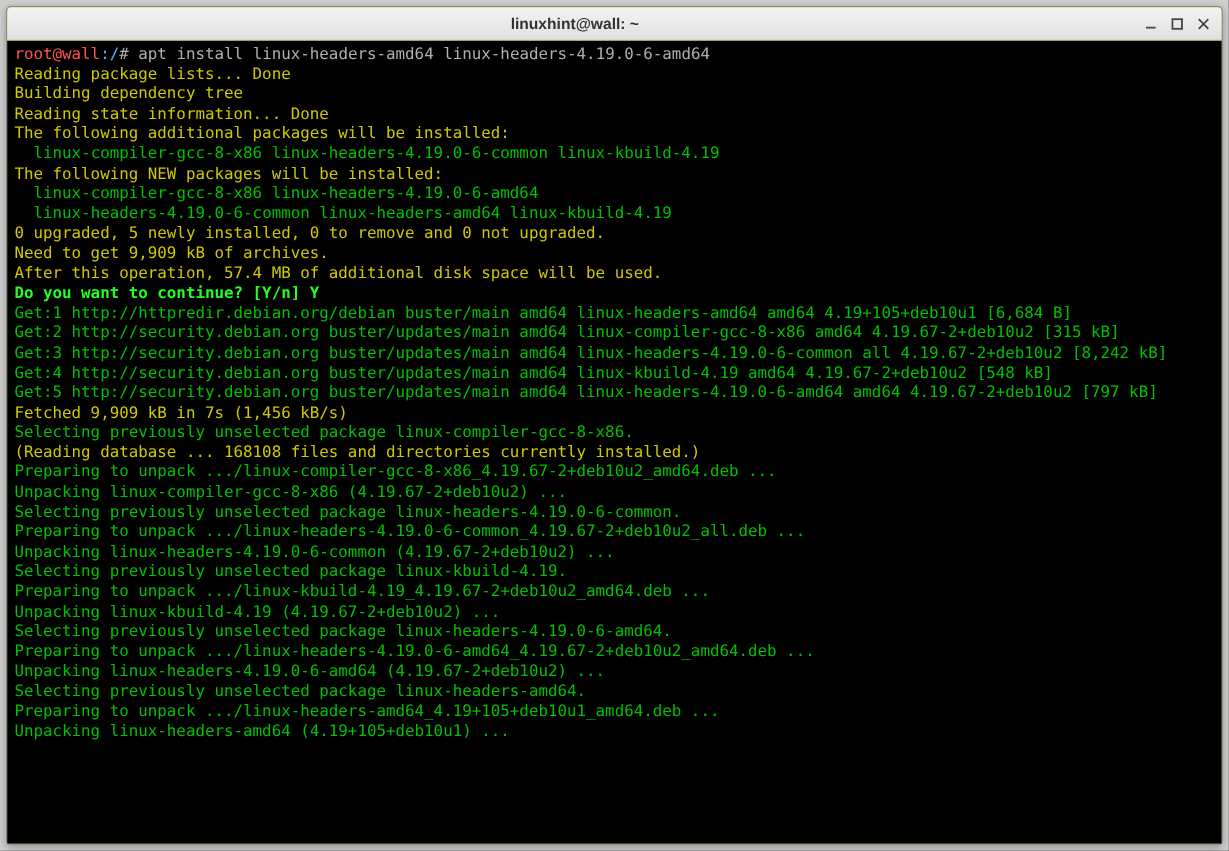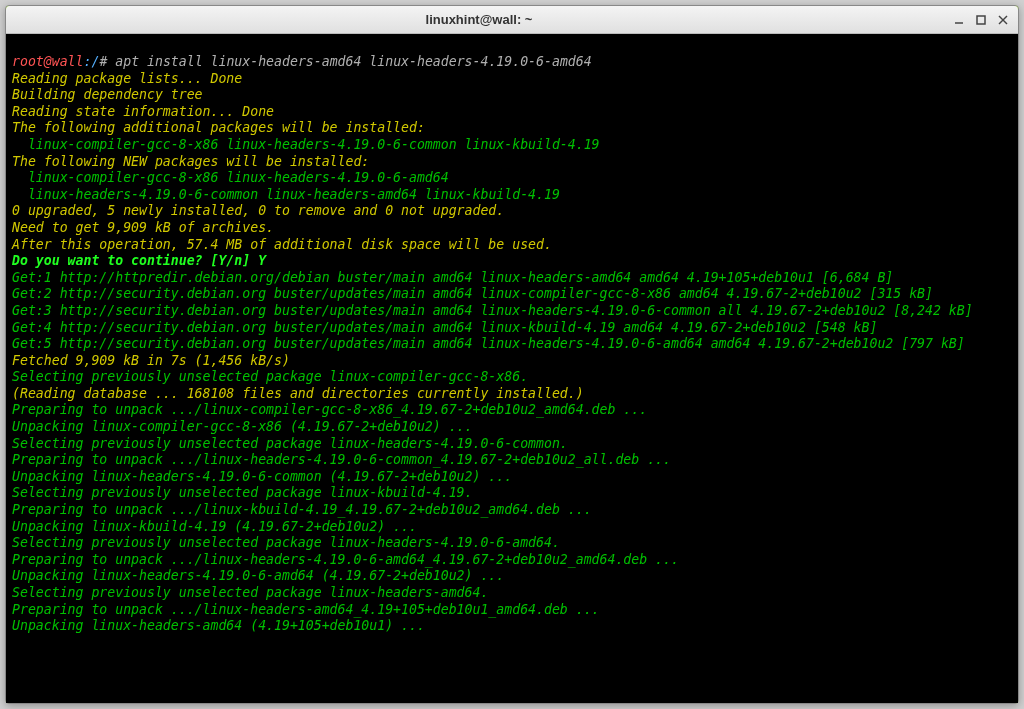--- a/index.html
+++ b/index.html
@@ -47,27 +47,26 @@
     justify-content: center;
     font-family: sans-serif;
     font-size: 11px;
     color: #444;
     cursor: pointer;
     border-radius: 2px;
   }
   .terminal {
     flex: 1;
     background: #000;
-    padding: 20px 6px;
+    padding: 4px 6px;
     overflow: hidden;
     font-size: 13.2px;
     line-height: 16.6px;
     white-space: pre-wrap;
     word-break: break-all;
-    font-style: italic;
   }
   .line { display: block; }
   .prompt-user { color: #ff5454; }
   .prompt-colon { color: #54b0ff; }
   .prompt-hash { color: #b0b0b0; }
   .cmd { color: #b0b0b0; }
   .yellow { color: #d0c800; }
   .green { color: #00c000; }
   .bright-green { color: #20ff20; font-weight: bold; }
 </style>

